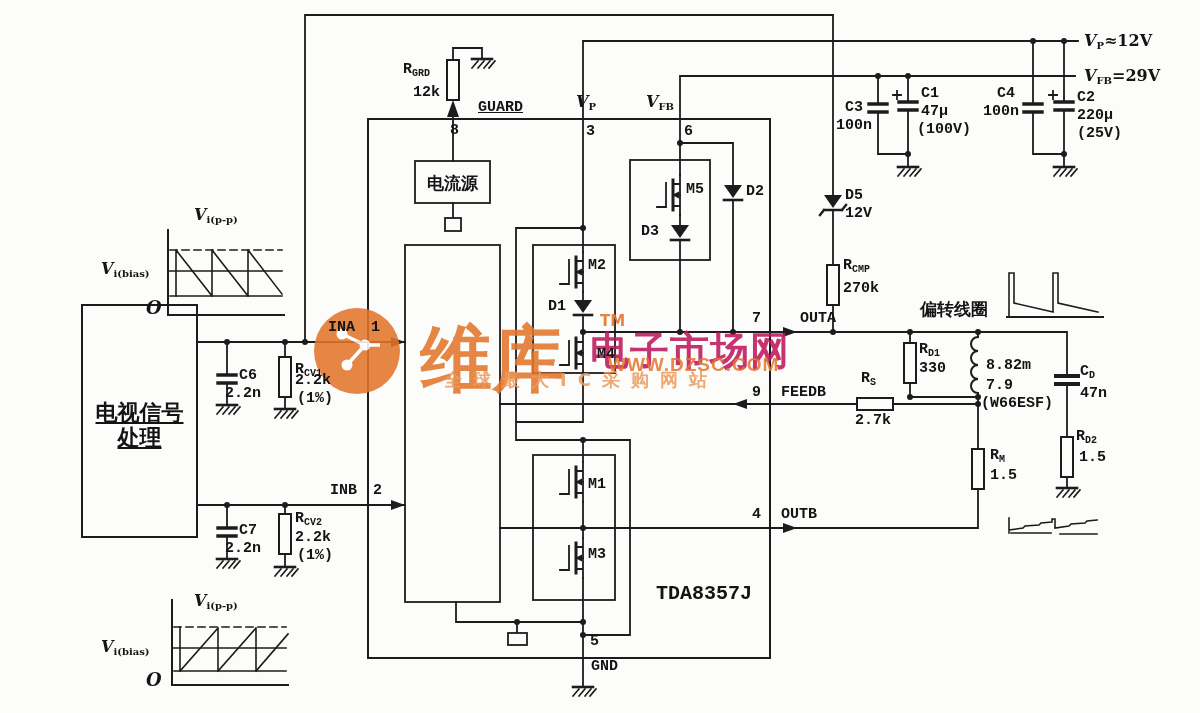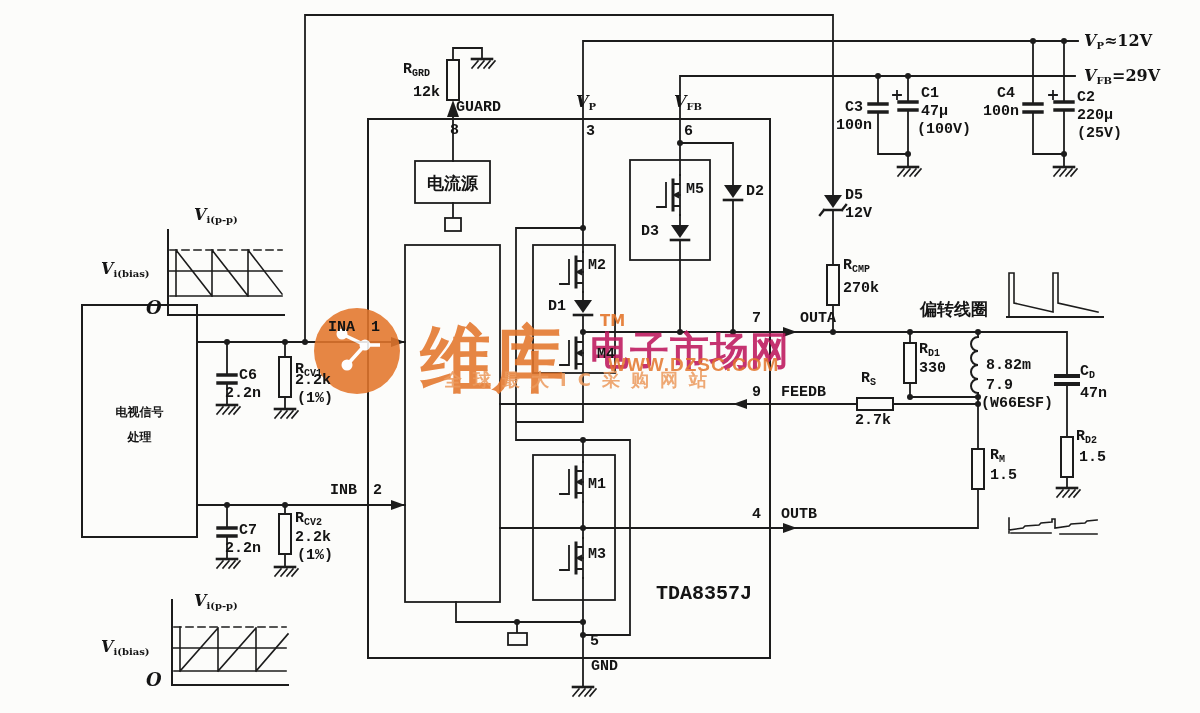--- a/index.html
+++ b/index.html
@@ -201,34 +201,34 @@
           <circle cx="35" cy="59" r="5.5"></circle>
       </g>
     </svg>
   </div>
   <div id="wm-brand" class="wm">维库</div>
   <div id="wm-tm" class="wm">TM</div>
   <div id="wm-sitecn" class="wm">电子市场网</div>
   <div id="wm-url" class="wm">WWW.DZSC.COM</div>
   <div id="wm-slogan" class="wm">全球最大IC采购网站</div>
 
-  <div class="blocktext" style="left:84px;top:400px;width:111px;font-size:12px;line-height:25px;">
+  <div class="blocktext" style="left:84px;top:400px;width:111px;font-size:22px;line-height:25px;text-decoration:underline;">
     <div>电视信号</div>
     <div>处理</div>
   </div>
   <div class="blocktext" style="left:416px;top:172px;width:73px;font-size:17px;">电流源</div>
 
   <div id="labels-layer">
       <div class="lbl" style="left: 403px; top: 62px;"><span>R</span><span class="sub">GRD</span></div>
       <div class="lbl" style="left: 413px; top: 85px;"><span>12k</span></div>
-      <div class="lbl" style="left: 456px; top: 100px;"><span>GUARD</span></div>
+      <div class="lbl" style="left: 478px; top: 100px; text-decoration: underline;"><span>GUARD</span></div>
       <div class="lbl" style="left: 450px; top: 123px;"><span>8</span></div>
       <div class="lbl s" style="left: 576px; top: 94px;"><span class="it">V</span><span class="sub">P</span></div>
       <div class="lbl" style="left: 586px; top: 124px;"><span>3</span></div>
-      <div class="lbl s" style="left: 674px; top: 94px;"><span class="it">V</span><span class="sub">FB</span></div>
+      <div class="lbl s" style="left: 646px; top: 94px;"><span class="it">V</span><span class="sub">FB</span></div>
       <div class="lbl" style="left: 684px; top: 124px;"><span>6</span></div>
       <div class="lbl s" style="left: 1084px; top: 33px;"><span class="it">V</span><span class="sub">P</span><span>≈12V</span></div>
       <div class="lbl s" style="left: 1084px; top: 68px;"><span class="it">V</span><span class="sub">FB</span><span>=29V</span></div>
       <div class="lbl" style="left: 845px; top: 100px;"><span>C3</span></div>
       <div class="lbl" style="left: 836px; top: 118px;"><span>100n</span></div>
       <div class="lbl" style="left: 921px; top: 86px;"><span>C1</span></div>
       <div class="lbl" style="left: 921px; top: 104px;"><span>47μ</span></div>
       <div class="lbl" style="left: 917px; top: 122px;"><span>(100V)</span></div>
       <div class="lbl" style="left: 997px; top: 86px;"><span>C4</span></div>
       <div class="lbl" style="left: 983px; top: 104px;"><span>100n</span></div>

